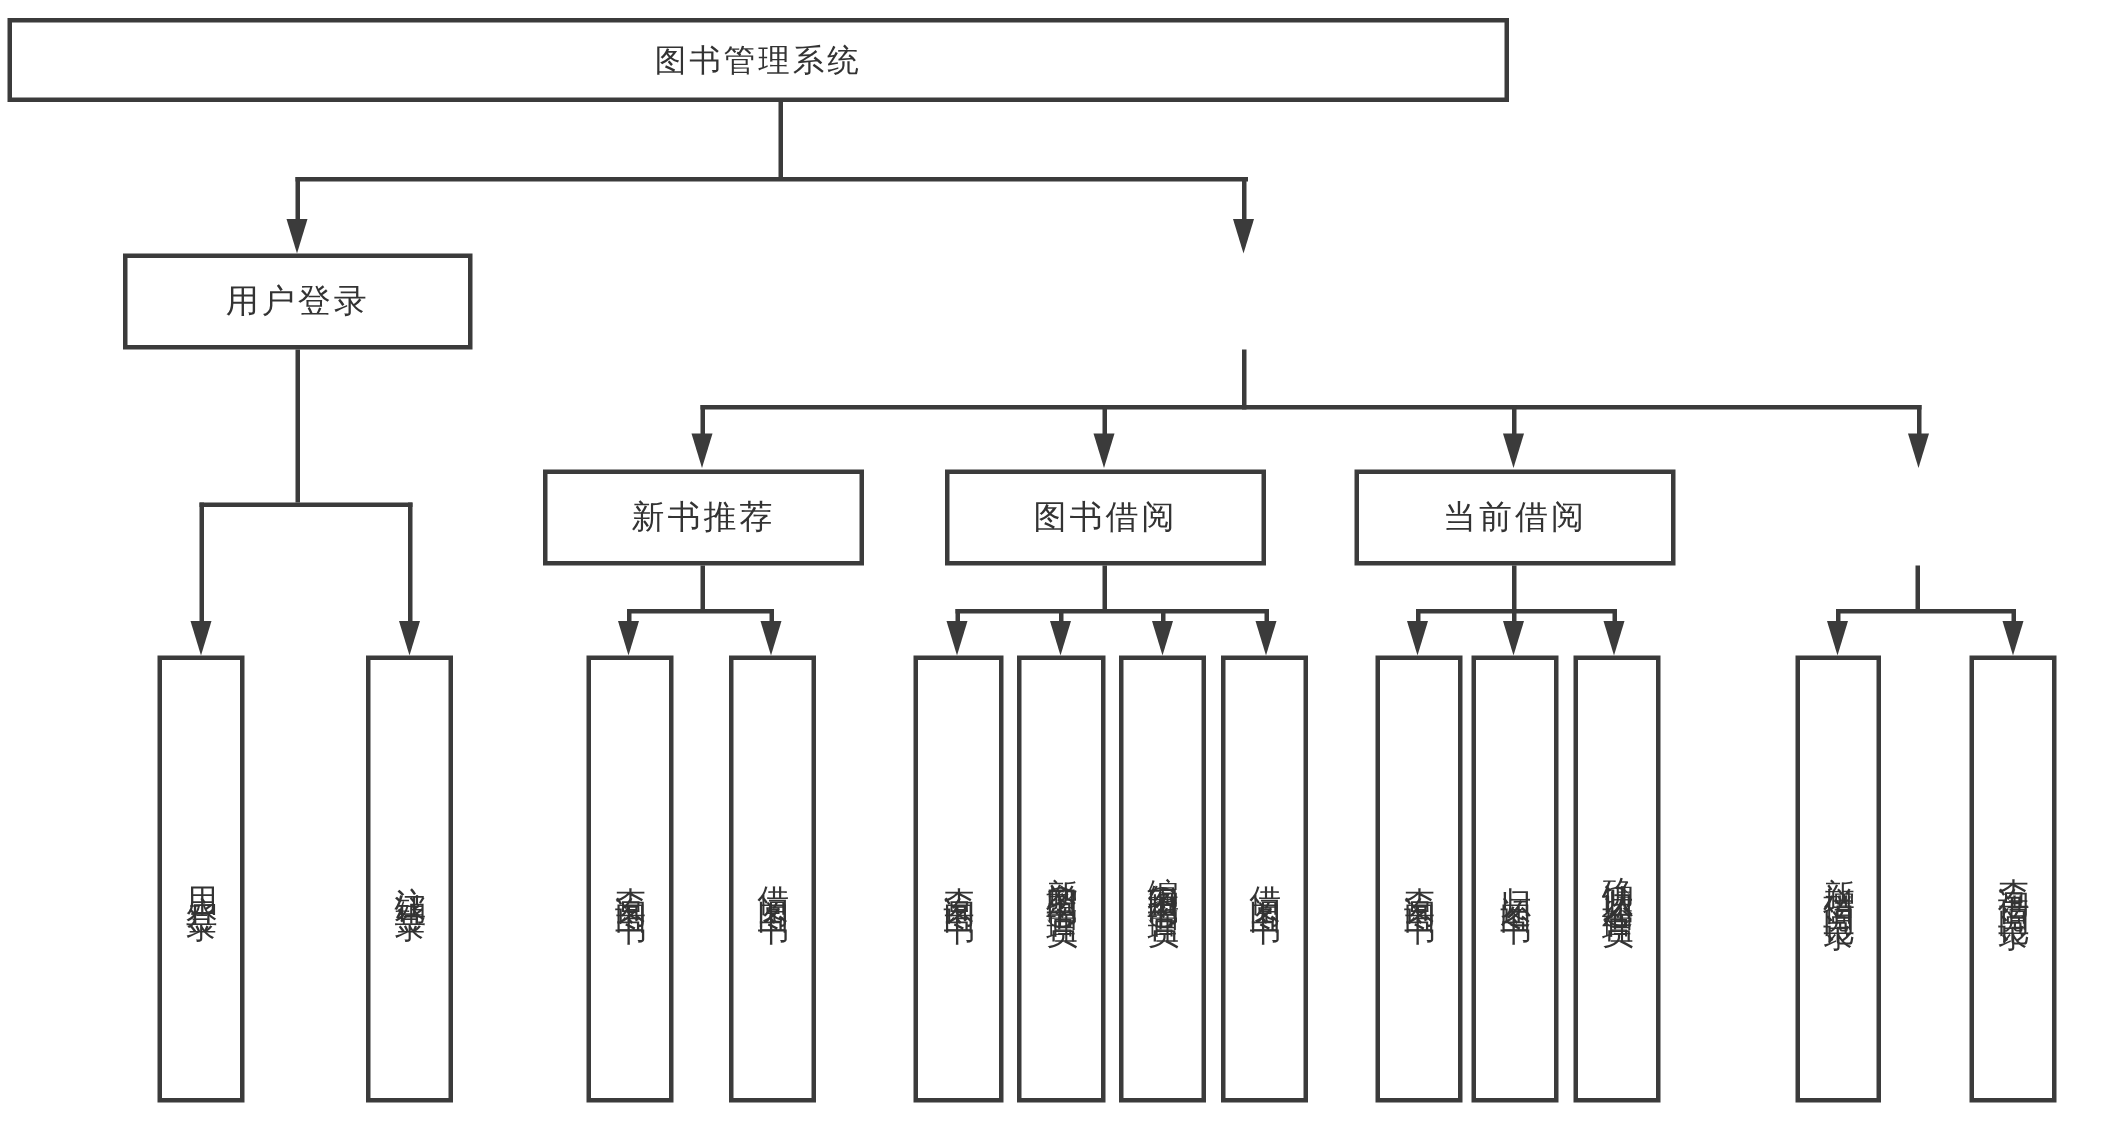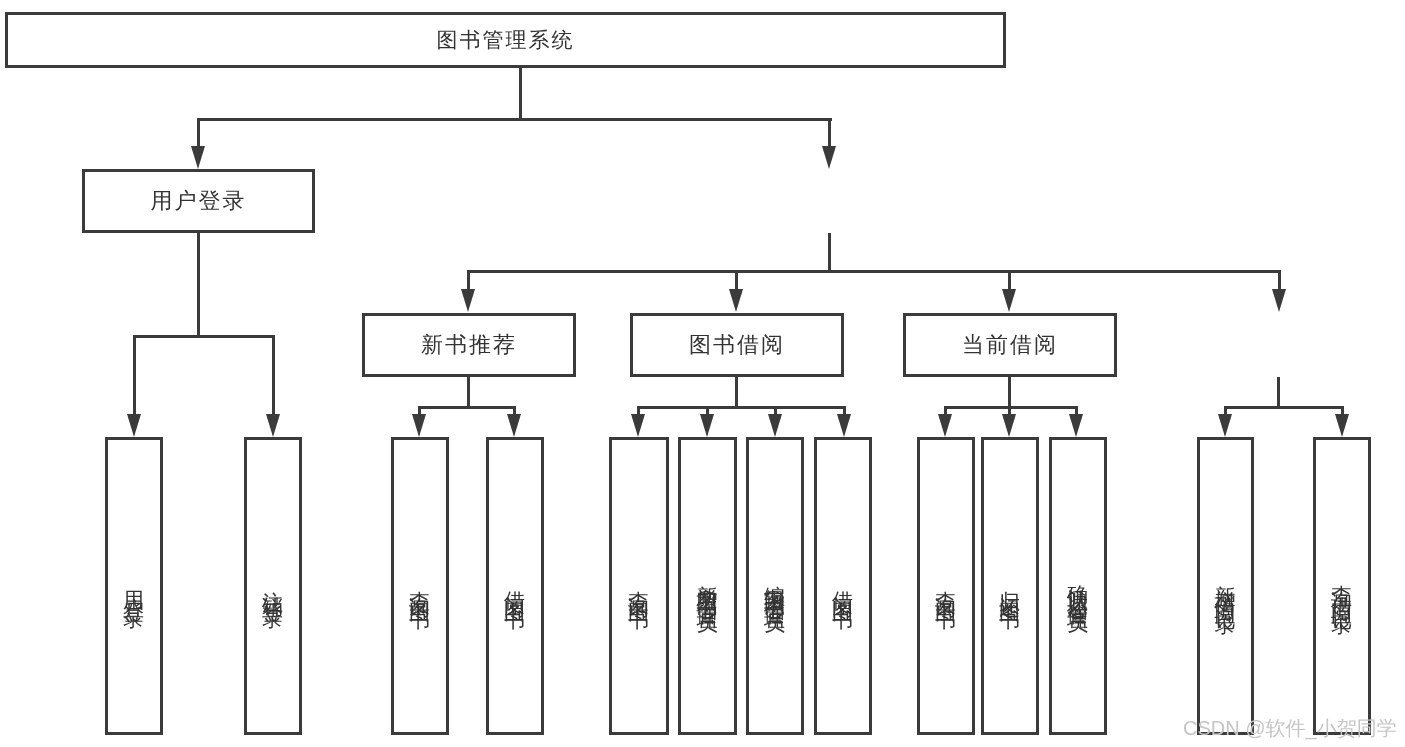--- a/index.html
+++ b/index.html
@@ -198,15 +198,14 @@
   <div class="vline" style="left:1075px; top:406px; height:10px;"></div>
   <div class="arrow" style="left:1069px; top:414px;"></div>
 
   <div class="vline" style="left:1277px; top:377px; height:29px;"></div>
   <div class="hline" style="left:1224px; top:406px; width:120px;"></div>
   <div class="vline" style="left:1224px; top:406px; height:10px;"></div>
   <div class="arrow" style="left:1218px; top:414px;"></div>
   <div class="vline" style="left:1341px; top:406px; height:10px;"></div>
   <div class="arrow" style="left:1335px; top:414px;"></div>
 
-  <div class="watermark">CSDN @软件_小贺同学</div>
 
 </div>
 
 </body></html>

